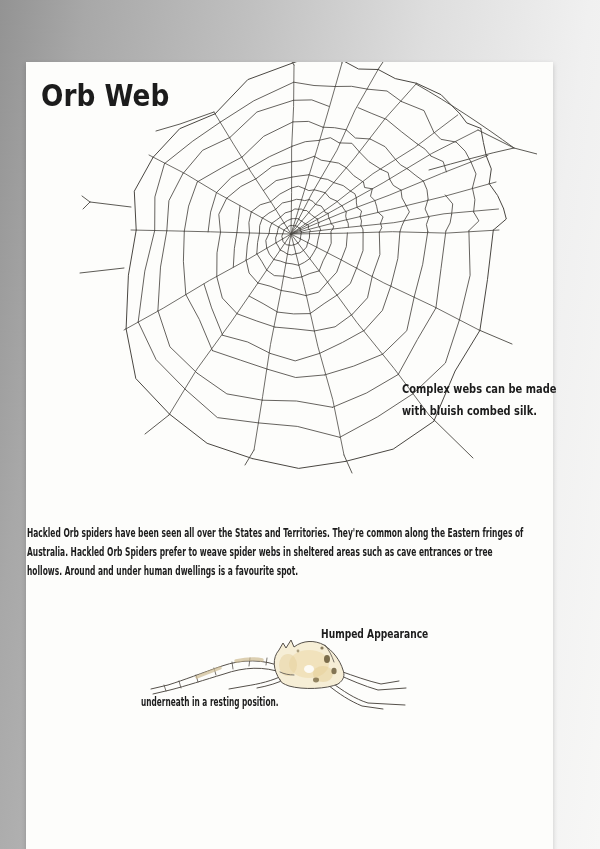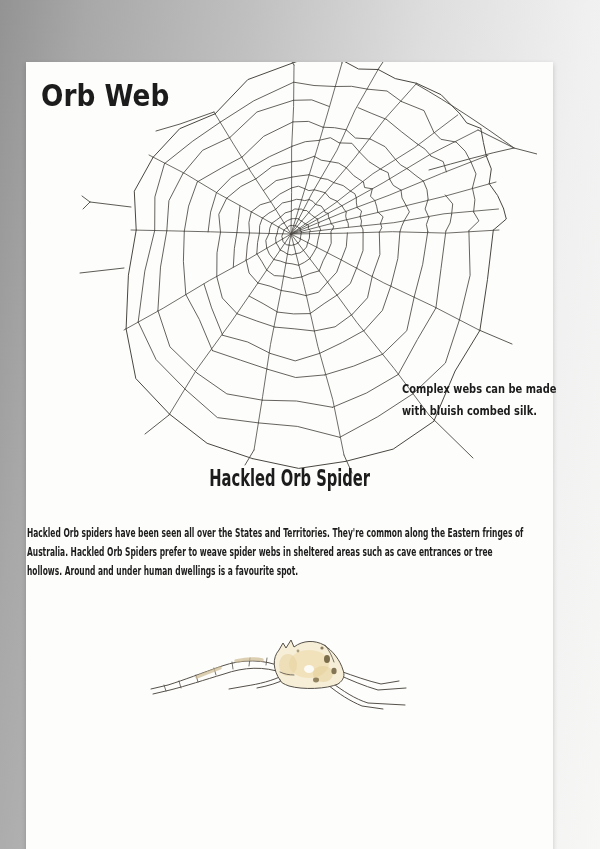--- a/index.html
+++ b/index.html
@@ -76,28 +76,29 @@
 
     <div class="abs title">
       <span class="scx">Orb Web</span>
     </div>
 
     <div class="abs webcap">
       <div><span class="scx">Complex webs can be made</span></div>
       <div><span class="scx">with bluish combed silk.</span></div>
     </div>
 
-    <div class="abs heading">
-      <span class="scx">Hackled Orb Spider</span>
-    </div>
 
     <div class="abs para">
       <div><span class="scx">Hackled Orb spiders have been seen all over the States and Territories. They're common along the Eastern fringes of</span></div>
       <div><span class="scx">Australia. Hackled Orb Spiders prefer to weave spider webs in sheltered areas such as cave entrances or tree</span></div>
       <div><span class="scx">hollows. Around and under human dwellings is a favourite spot.</span></div>
     </div>
 
+    <div class="abs humped">
+      <span class="scx">Humped Appearance</span>
+    </div>
 
     <div class="abs legcap">
+      <div><span class="scx">underneath in a resting position.</span></div>
     </div>
 
   </div>
 </div>
 
 </body></html>

